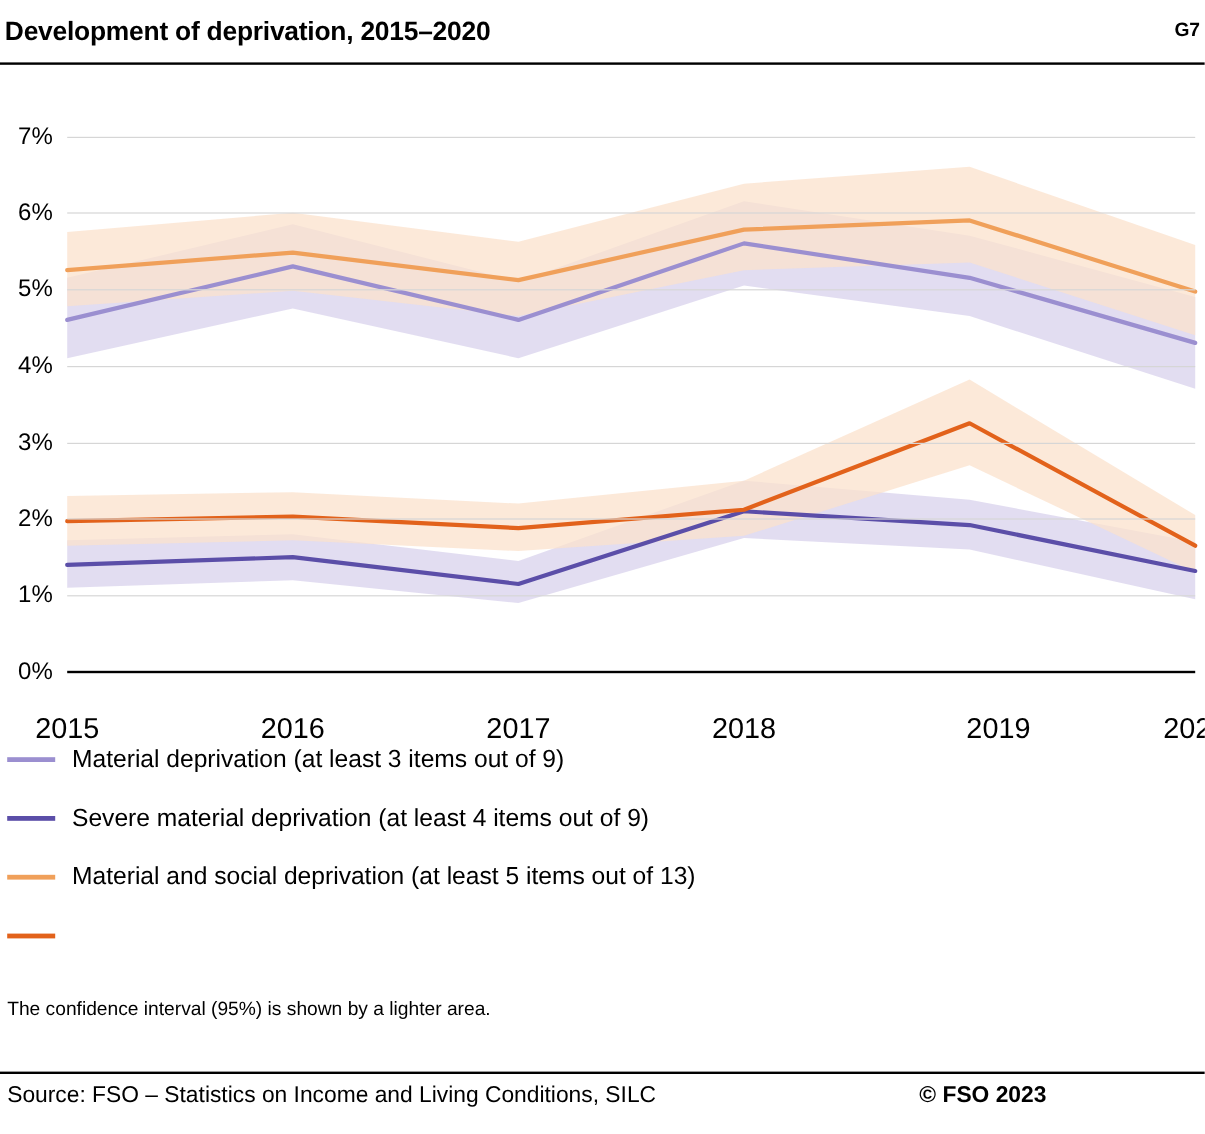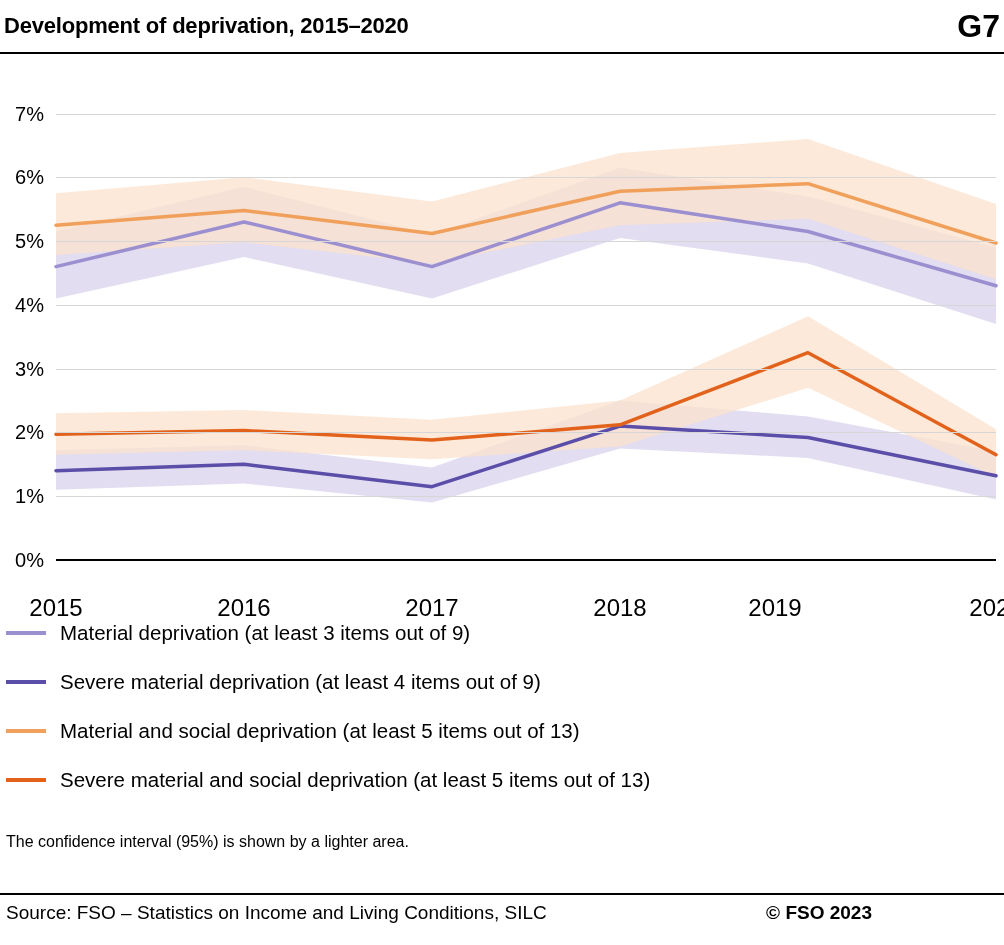--- a/index.html
+++ b/index.html
@@ -33,21 +33,21 @@
     padding: 0 4px 0 4px;
     box-sizing: border-box;
   }
   .title {
     font-size: 22px;
     font-weight: bold;
     letter-spacing: -0.2px;
     white-space: nowrap;
   }
   .fig-id {
-    font-size: 32px;
+    font-size: 16px;
     font-weight: bold;
   }
   .rule-top {
     position: absolute;
     left: 0;
     top: 52px;
     width: 1004px;
     height: 2px;
     background: #000000;
   }
@@ -190,41 +190,40 @@
         <div class="gridline" style="top: 153.081px;"></div>
         <div class="ytick" style="top: 153.081px;">5%</div>
         <div class="gridline" style="top: 89.2973px;"></div>
         <div class="ytick" style="top: 89.2973px;">6%</div>
         <div class="gridline" style="top: 25.5135px;"></div>
         <div class="ytick" style="top: 25.5135px;">7%</div>
         <div class="xtick" style="left: 0px;">2015</div>
         <div class="xtick" style="left: 188px;">2016</div>
         <div class="xtick" style="left: 376px;">2017</div>
         <div class="xtick" style="left: 564px;">2018</div>
-        <div class="xtick" style="left: 719px;">2019</div>
+        <div class="xtick" style="left: 776px;">2019</div>
         <div class="xtick" style="left: 940px;">2020</div>
       </div>
   </div>
 
   <div class="legend">
     <div class="legend-row">
       <div class="legend-swatch" style="background:#9b8fd0"></div>
       <div class="legend-label">Material deprivation (at least 3 items out of 9)</div>
     </div>
     <div class="legend-row">
       <div class="legend-swatch" style="background:#5b4ea8"></div>
       <div class="legend-label">Severe material deprivation (at least 4 items out of 9)</div>
     </div>
     <div class="legend-row">
       <div class="legend-swatch" style="background:#f0a05a"></div>
       <div class="legend-label">Material and social deprivation (at least 5 items out of 13)</div>
     </div>
     <div class="legend-row">
       <div class="legend-swatch" style="background:#e2621b"></div>
-      <div class="legend-label">Severe material and social deprivation (at least 5 items out of 13)</div>
     </div>
   </div>
 
   <div class="note">The confidence interval (95%) is shown by a lighter area.</div>
 
   <div class="rule-bottom"></div>
   <div class="footer">
     <div>Source: FSO – Statistics on Income and Living Conditions, SILC</div>
     <div class="copyright">© FSO 2023</div>
   </div>

